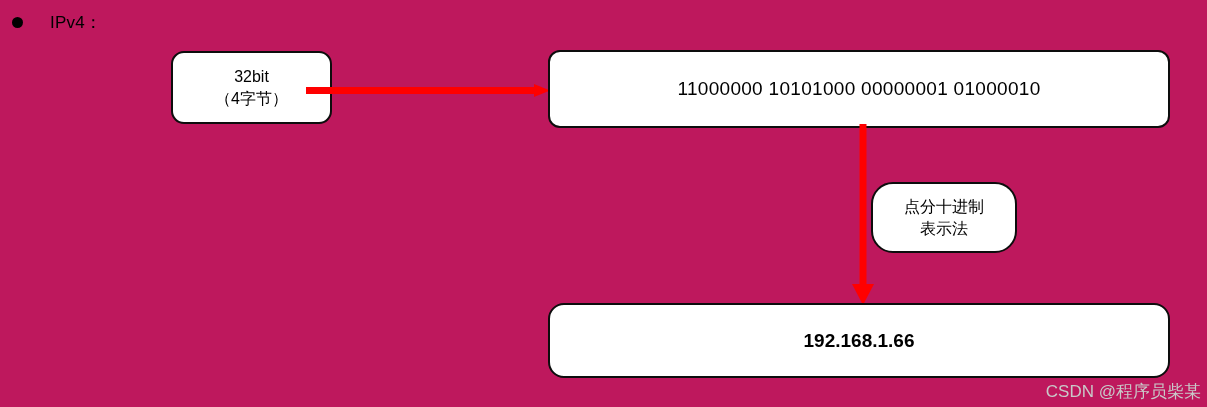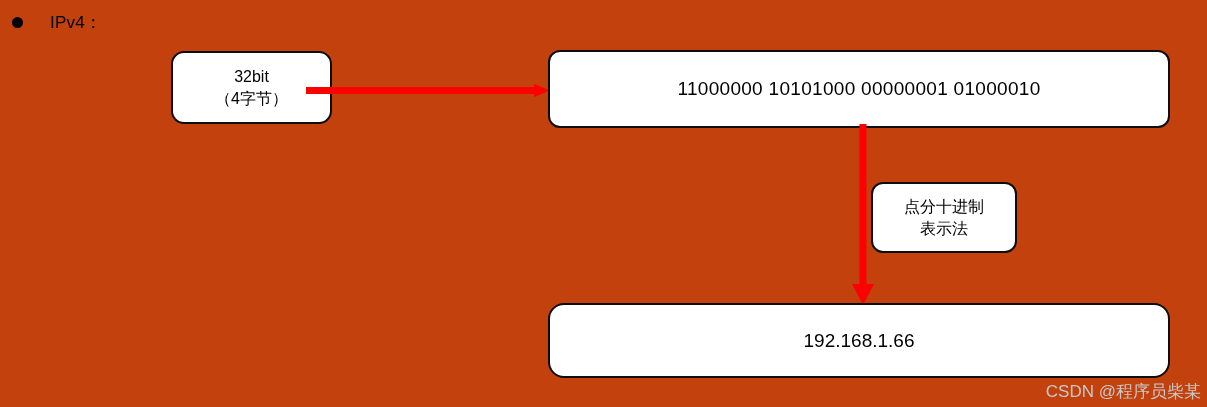--- a/index.html
+++ b/index.html
@@ -8,21 +8,21 @@
     background: #ffffff;
   }
   body {
     font-family: "Liberation Sans", "DejaVu Sans", sans-serif;
     color: #000000;
   }
   #canvas {
     position: relative;
     width: 1207px;
     height: 407px;
-    background: #c2410c;
+    background: #be185d;
     overflow: hidden;
   }
 
   
   .bullet-row {
     position: absolute;
     left: 12px;
     top: 14px;
     display: flex;
     align-items: center;
@@ -79,30 +79,31 @@
   #box-binary .txt {
     font-size: 19px;
     letter-spacing: 0.3px;
   }
 
   #box-notation {
     left: 871px;
     top: 182px;
     width: 146px;
     height: 71px;
-    border-radius: 12px;
+    border-radius: 22px;
   }
   #box-notation .txt { font-size: 16px; }
 
   #box-decimal {
     left: 548px;
     top: 303px;
     width: 622px;
     height: 75px;
     border-radius: 16px;
+    font-weight: bold;
   }
   #box-decimal .txt { font-size: 19px; }
 
   
   .arrow-h {
     position: absolute;
     left: 306px;
     top: 84px;
     width: 244px;
     height: 13px;

